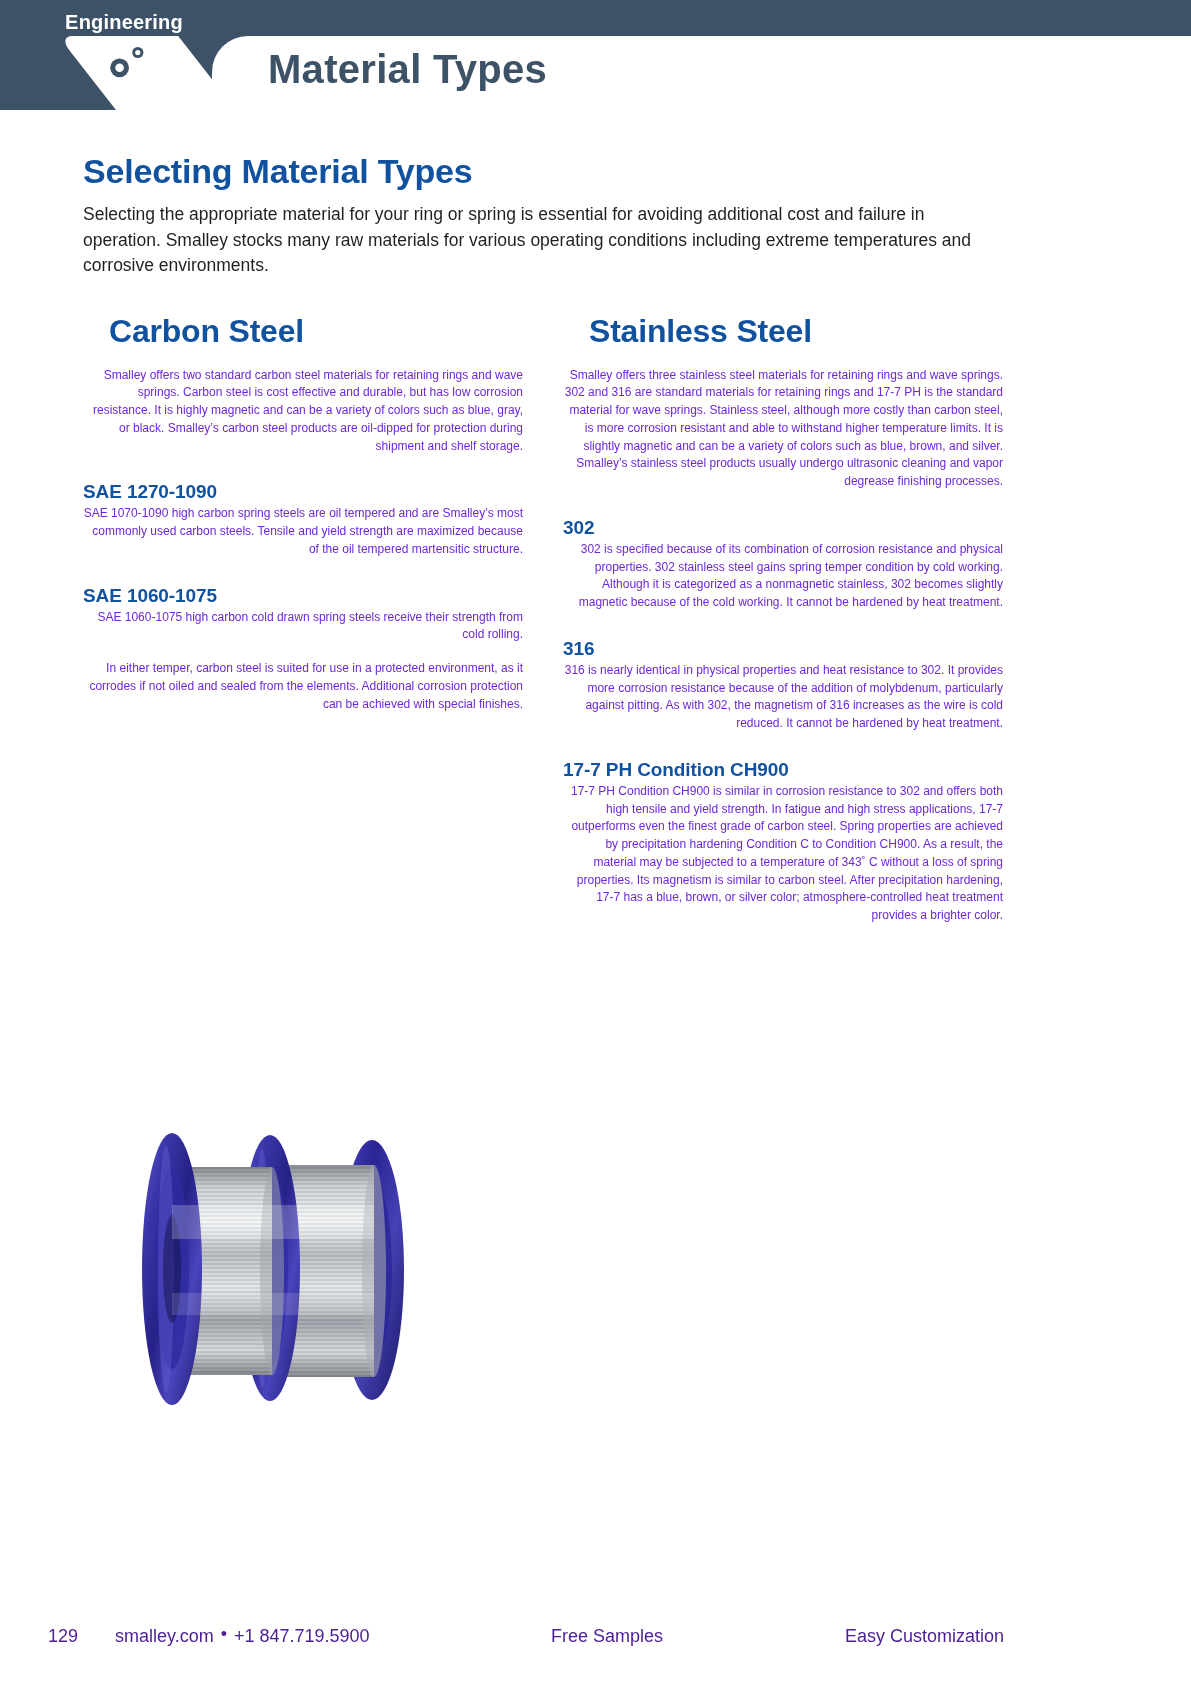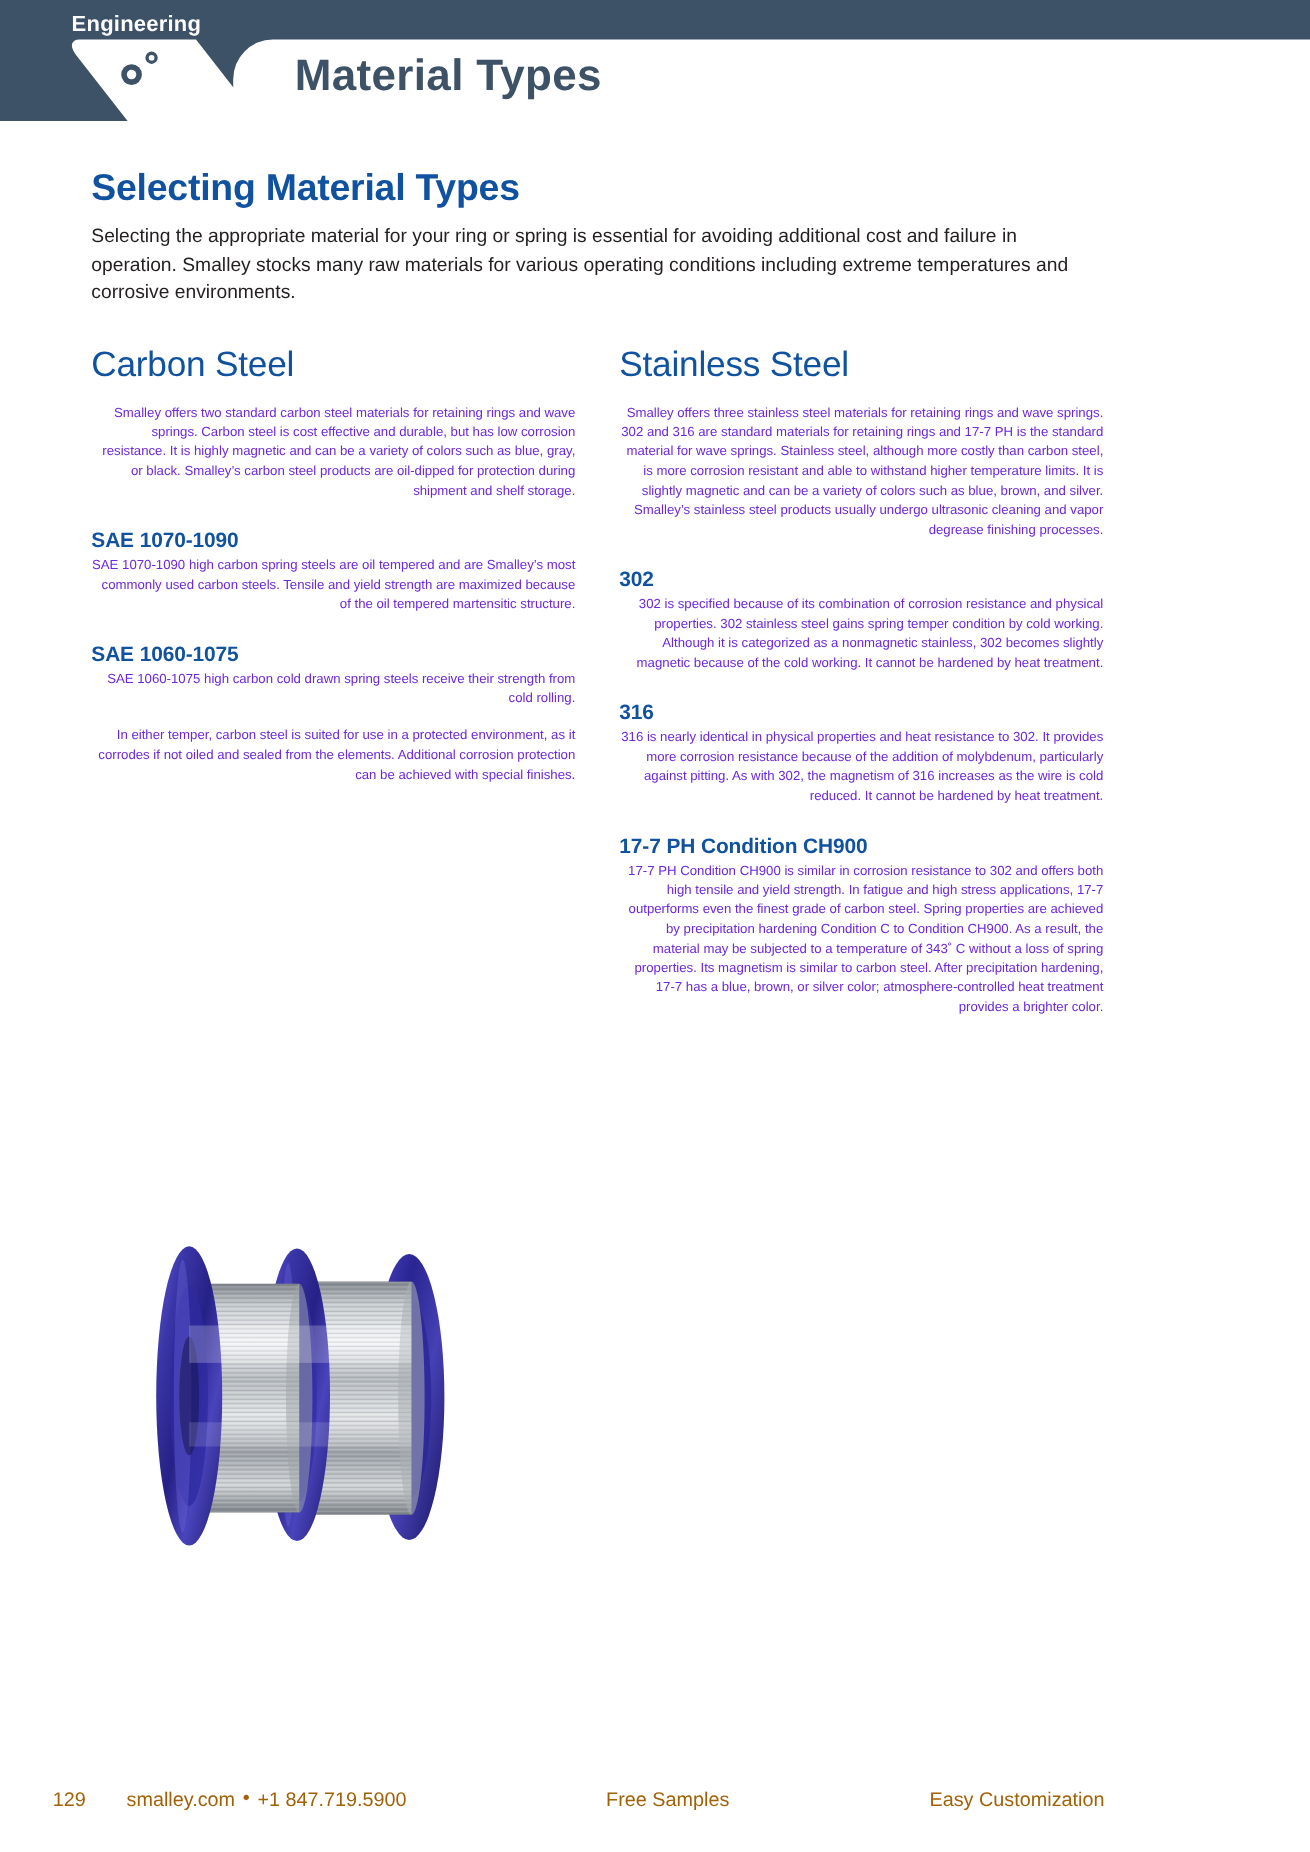--- a/index.html
+++ b/index.html
@@ -132,24 +132,25 @@
     position: absolute;
     top: 0;
     width: 440px;
   }
   .col-left  { left: 83px; }
   .col-right { left: 563px; }
 
   .col-title {
     color: #10529f;
     font-size: 32px;
-    font-weight: normal;
+    font-weight: bold;
     letter-spacing: -0.2px;
     margin-bottom: 18px;
     line-height: 1.05;
+    margin-left: 26px;
   }
 
   .body-text {
     font-size: 12px;
     line-height: 1.48;
     color: #6d28d9;
     text-align: right;
   }
 
   .body-text + .body-text { margin-top: 16px; }
@@ -174,21 +175,21 @@
 
   .spool-svg { width: 100%; height: 100%; display: block; }
 
   
   .page-footer {
     position: absolute;
     left: 0;
     bottom: 0;
     width: 1084px;
     height: 90px;
-    color: #a16207;
+    color: #4c1d95;
     font-size: 18px;
   }
 
   .footer-page-num {
     position: absolute;
     left: 48px;
     top: 32px;
     font-weight: normal;
   }
   .footer-contact {
@@ -248,21 +249,21 @@
 
   <h1 class="section-title page-intro-title">Selecting Material Types</h1>
   <p class="intro-text">Selecting the appropriate material for your ring or spring is essential for avoiding additional cost and failure in operation. Smalley stocks many raw materials for various operating conditions including extreme temperatures and corrosive environments.</p>
 
   <div class="columns">
 
     <div class="col col-left">
       <h2 class="col-title">Carbon Steel</h2>
       <p class="body-text">Smalley offers two standard carbon steel materials for retaining rings and wave springs. Carbon steel is cost effective and durable, but has low corrosion resistance. It is highly magnetic and can be a variety of colors such as blue, gray, or black. Smalley’s carbon steel products are oil-dipped for protection during shipment and shelf storage.</p>
 
-      <h3 class="sub-title">SAE 1070-1090</h3>
+      <h3 class="sub-title">SAE 1270-1090</h3>
       <p class="body-text">SAE 1070-1090 high carbon spring steels are oil tempered and are Smalley’s most commonly used carbon steels. Tensile and yield strength are maximized because of the oil tempered martensitic structure.</p>
 
       <h3 class="sub-title">SAE 1060-1075</h3>
       <p class="body-text">SAE 1060-1075 high carbon cold drawn spring steels receive their strength from cold rolling.</p>
 
       <p class="body-text">In either temper, carbon steel is suited for use in a protected environment, as it corrodes if not oiled and sealed from the elements. Additional corrosion protection can be achieved with special finishes.</p>
     </div>
 
     <div class="col col-right">
       <h2 class="col-title">Stainless Steel</h2>

